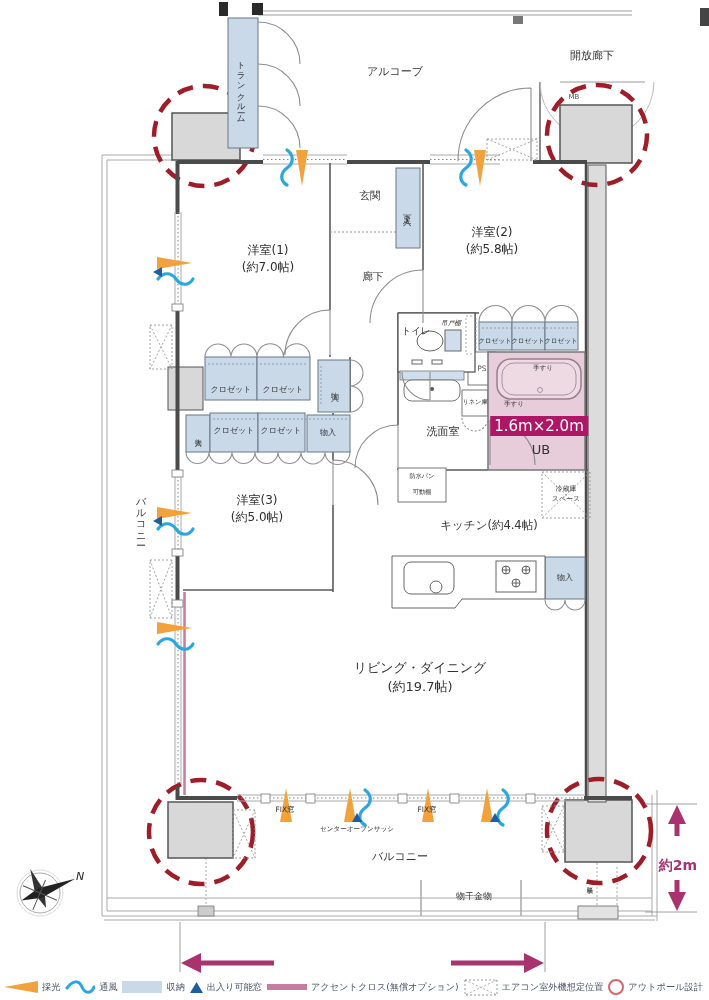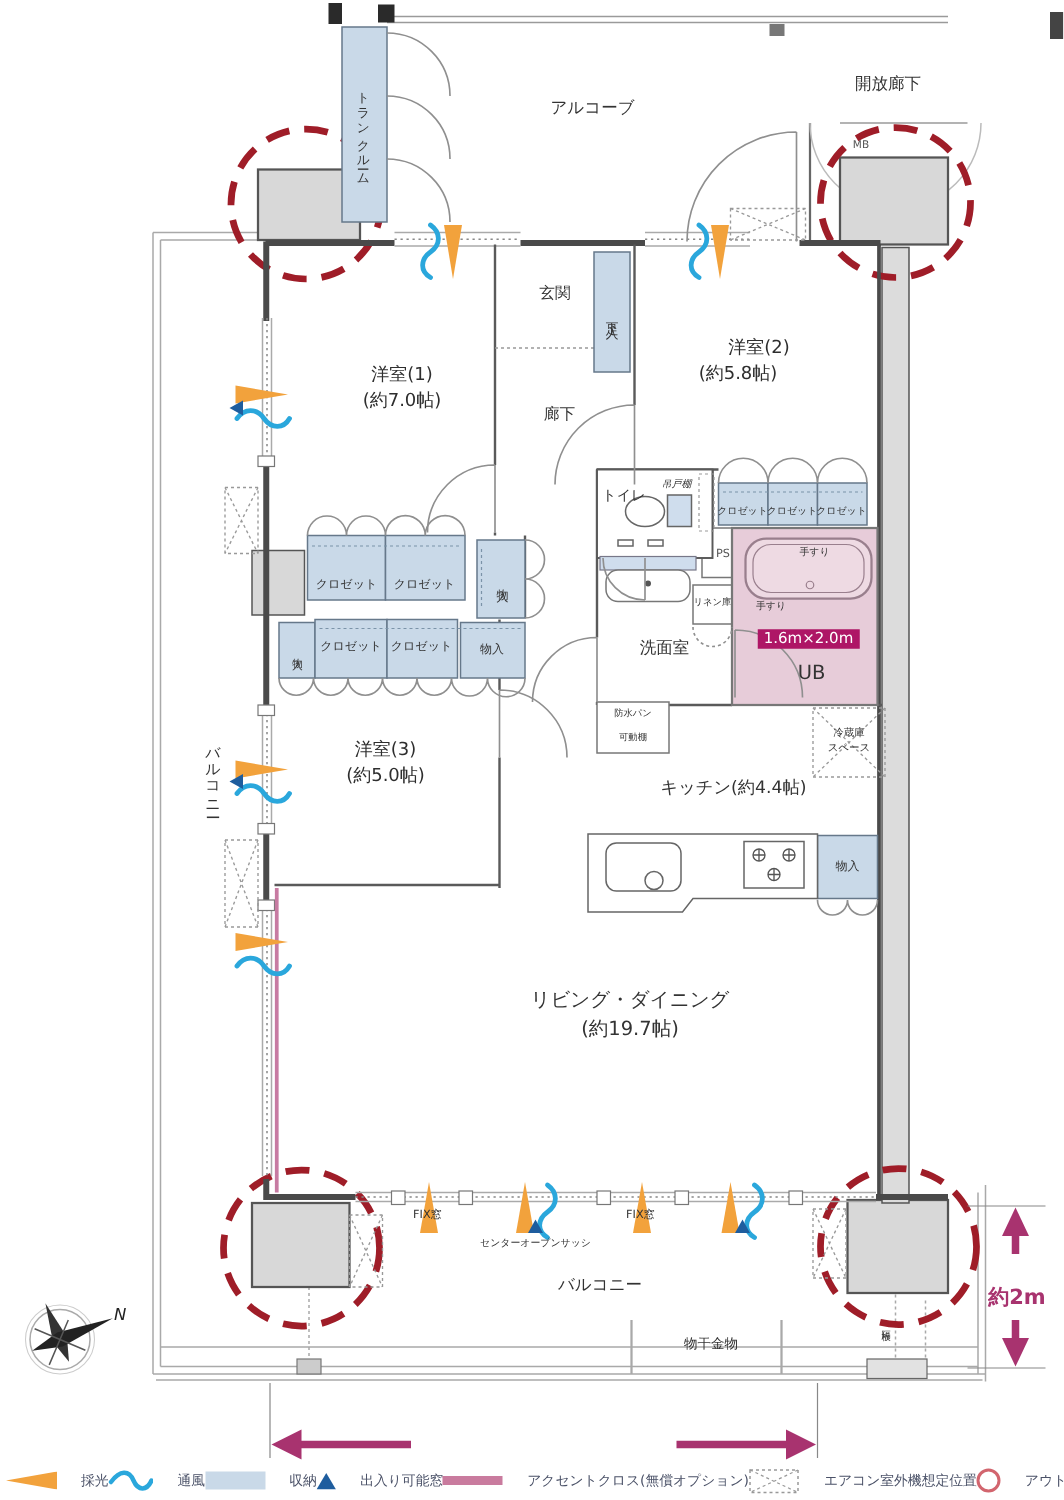--- a/index.html
+++ b/index.html
@@ -7,24 +7,24 @@
          font-family:"DejaVu Sans","Liberation Sans",sans-serif;color:#333;}
   #planSvg{position:absolute;left:0;top:0;}
   .lbl{position:absolute;transform:translate(-50%,-50%);white-space:nowrap;color:#333;line-height:1.25;text-align:center;}
   .vert{writing-mode:vertical-rl;transform:none;letter-spacing:1px;}
   .f6{font-size:6.2px;} .f65{font-size:6.6px;} .f7{font-size:7px;} .f75{font-size:7.5px;}
   .f8{font-size:8px;} .f85{font-size:8.5px;} .f9{font-size:9px;} .f95{font-size:9.5px;}
   .f10{font-size:10px;} .f105{font-size:10.5px;} .f11{font-size:11px;} .f115{font-size:11.5px;} .f13{font-size:13px;}
   .room{font-size:12px;color:#2e2e2e;}
   .mag{color:#a8336f;font-weight:bold;}
   .badge{position:absolute;transform:translate(-50%,-50%);background:#ae1666;color:#fff;
-         font-size:10px;padding:1px 4px;white-space:nowrap;}
+         font-size:15px;padding:1px 4px;white-space:nowrap;}
   #legend{position:absolute;left:0;top:976px;width:705px;height:22px;display:flex;
           align-items:center;justify-content:space-between;padding:0 2px 0 4px;box-sizing:border-box;}
-  .li{display:flex;align-items:center;gap:16px;}
+  .li{display:flex;align-items:center;gap:4px;}
   .li .lt{font-size:9.2px;color:#4b5268;white-space:nowrap;}
   .sw-storage{width:40px;height:12px;background:#c9d9e8;display:inline-block;}
   .sw-accent{width:40px;height:6px;background:#c97b9e;display:inline-block;}
   .sw-outpole{width:12px;height:12px;border:2px solid #d2656e;border-radius:50%;display:inline-block;}
 </style>
 </head>
 <body>
 
 <div id="stage">
 
@@ -258,21 +258,21 @@
 <div class="lbl vert f85" style="left:236px;top:32px;height:112px;">トランクルーム</div>
 <div class="lbl f11" style="left:395px;top:72px;">アルコーブ</div>
 <div class="lbl f11" style="left:592px;top:56px;">開放廊下</div>
 <div class="lbl f7" style="left:574px;top:97px;color:#555;">MB</div>
 <div class="lbl f105" style="left:370px;top:196px;">玄関</div>
 <div class="lbl vert f85" style="left:402px;top:178px;height:62px;">下足入</div>
 <div class="lbl f105" style="left:373px;top:277px;">廊下</div>
 
 <div class="lbl room" style="left:268px;top:250px;">洋室(1)</div>
 <div class="lbl room" style="left:268px;top:267px;">(約7.0帖)</div>
-<div class="lbl room" style="left:506px;top:232px;">洋室(2)</div>
+<div class="lbl room" style="left:492px;top:232px;">洋室(2)</div>
 <div class="lbl room" style="left:492px;top:249px;">(約5.8帖)</div>
 <div class="lbl room" style="left:257px;top:500px;">洋室(3)</div>
 <div class="lbl room" style="left:257px;top:517px;">(約5.0帖)</div>
 
 <div class="lbl f95" style="left:416px;top:331px;">トイレ</div>
 <div class="lbl f65" style="left:451px;top:323px;font-style:italic;">吊戸棚</div>
 
 <div class="lbl f8" style="left:231px;top:390px;">クロゼット</div>
 <div class="lbl f8" style="left:283px;top:390px;">クロゼット</div>
 <div class="lbl f65" style="left:495px;top:341px;">クロゼット</div>

